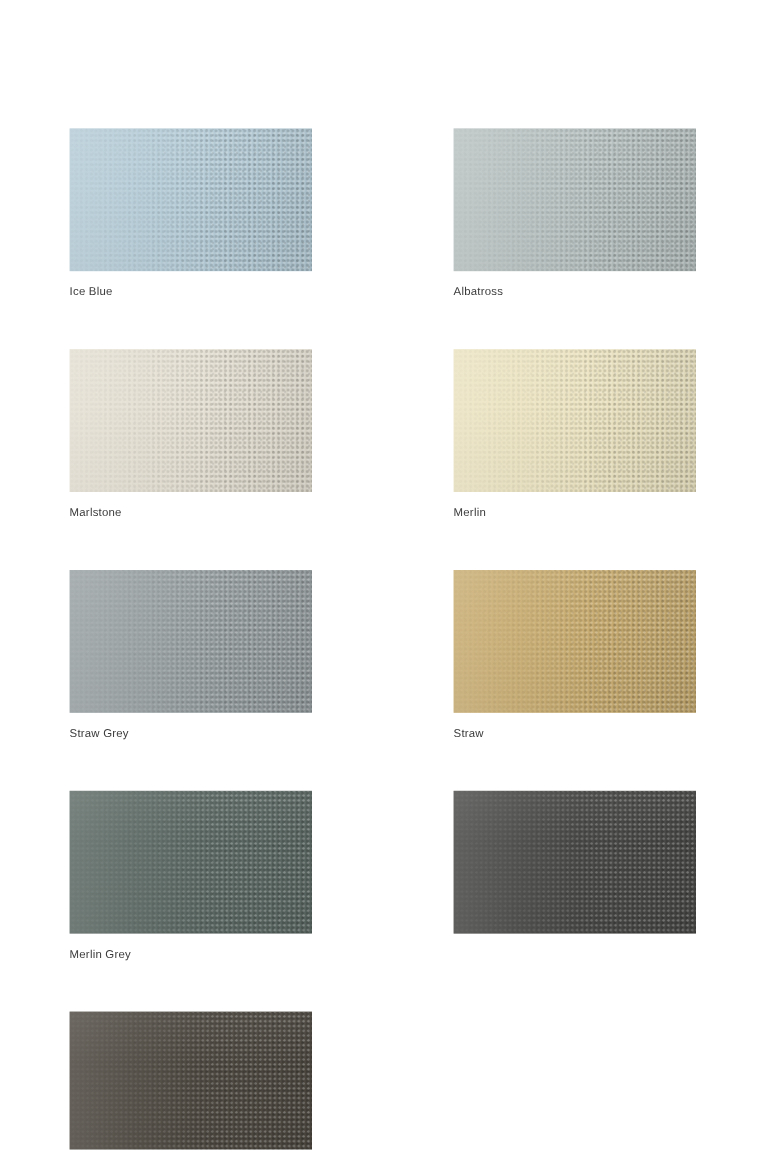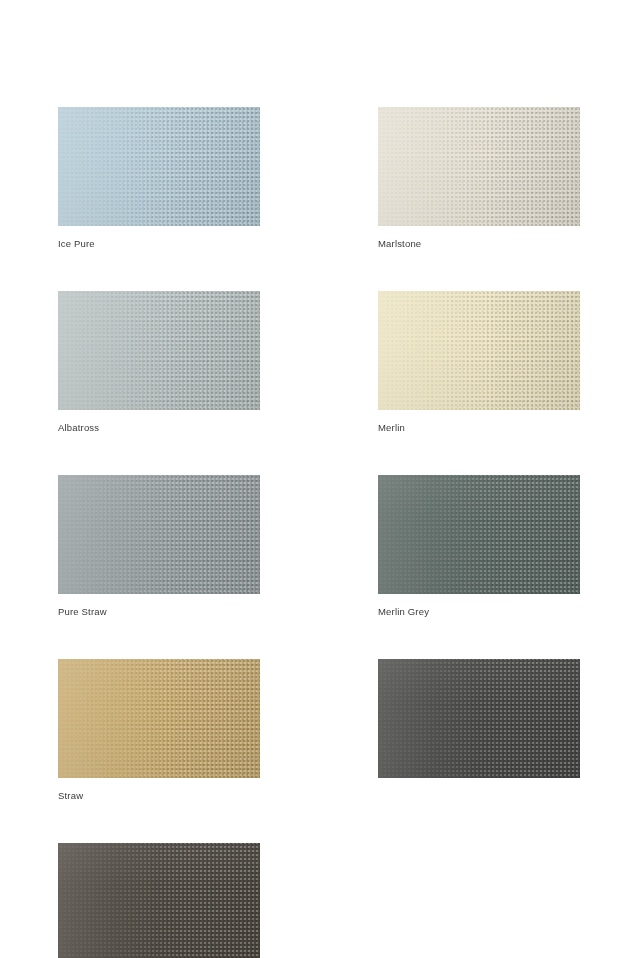--- a/index.html
+++ b/index.html
@@ -92,63 +92,63 @@
 </head>
 <body style="background: rgb(255, 255, 255);">
 
 <div id="swatch-page">
   <div class="swatch-grid">
       <div class="swatch-cell">
         <div class="swatch-chip" style="background-color: rgb(182, 205, 216);">
           <div class="grain"></div>
           <div class="sheen"></div>
         </div>
-        <div class="swatch-label" style="color: rgb(58, 58, 58);">Ice Pure</div>
+        <div class="swatch-label" style="color: rgb(58, 58, 58);">Ice Blue</div>
+      </div>
+      <div class="swatch-cell">
+        <div class="swatch-chip" style="background-color: rgb(185, 194, 194);">
+          <div class="grain"></div>
+          <div class="sheen"></div>
+        </div>
+        <div class="swatch-label" style="color: rgb(58, 58, 58);">Albatross</div>
       </div>
       <div class="swatch-cell">
         <div class="swatch-chip" style="background-color: rgb(229, 224, 211);">
           <div class="grain"></div>
           <div class="sheen"></div>
         </div>
         <div class="swatch-label" style="color: rgb(58, 58, 58);">Marlstone</div>
-      </div>
-      <div class="swatch-cell">
-        <div class="swatch-chip" style="background-color: rgb(185, 194, 194);">
-          <div class="grain"></div>
-          <div class="sheen"></div>
-        </div>
-        <div class="swatch-label" style="color: rgb(58, 58, 58);">Albatross</div>
       </div>
       <div class="swatch-cell">
         <div class="swatch-chip" style="background-color: rgb(236, 228, 194);">
           <div class="grain"></div>
           <div class="sheen"></div>
         </div>
         <div class="swatch-label" style="color: rgb(58, 58, 58);">Merlin</div>
       </div>
       <div class="swatch-cell">
         <div class="swatch-chip" style="background-color: rgb(154, 162, 164);">
           <div class="grain"></div>
           <div class="sheen"></div>
         </div>
-        <div class="swatch-label" style="color: rgb(58, 58, 58);">Pure Straw</div>
+        <div class="swatch-label" style="color: rgb(58, 58, 58);">Straw Grey</div>
+      </div>
+      <div class="swatch-cell">
+        <div class="swatch-chip" style="background-color: rgb(201, 173, 114);">
+          <div class="grain"></div>
+          <div class="sheen"></div>
+        </div>
+        <div class="swatch-label" style="color: rgb(58, 58, 58);">Straw</div>
       </div>
       <div class="swatch-cell">
         <div class="swatch-chip" style="background-color: rgb(94, 107, 102);">
           <div class="grain"></div>
           <div class="sheen"></div>
         </div>
         <div class="swatch-label" style="color: rgb(58, 58, 58);">Merlin Grey</div>
-      </div>
-      <div class="swatch-cell">
-        <div class="swatch-chip" style="background-color: rgb(201, 173, 114);">
-          <div class="grain"></div>
-          <div class="sheen"></div>
-        </div>
-        <div class="swatch-label" style="color: rgb(58, 58, 58);">Straw</div>
       </div>
       <div class="swatch-cell">
         <div class="swatch-chip" style="background-color: rgb(74, 74, 72);">
           <div class="grain"></div>
           <div class="sheen"></div>
         </div>
       </div>
       <div class="swatch-cell">
         <div class="swatch-chip" style="background-color: rgb(79, 74, 66);">
           <div class="grain"></div>

